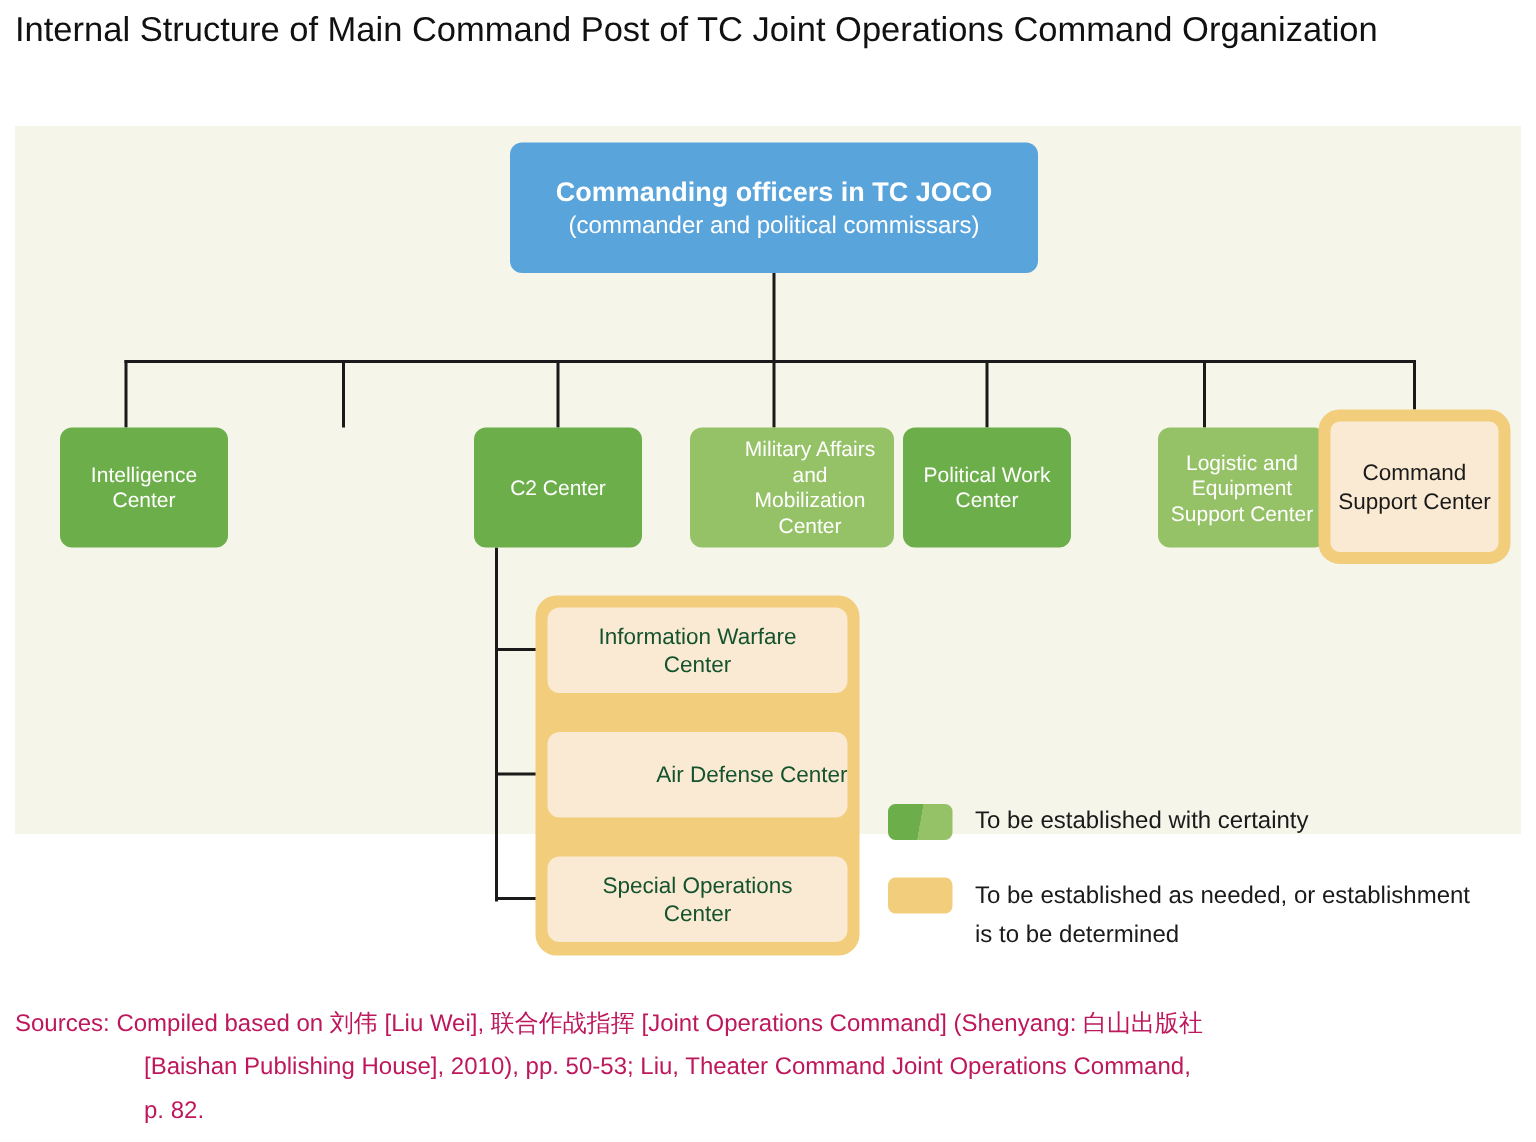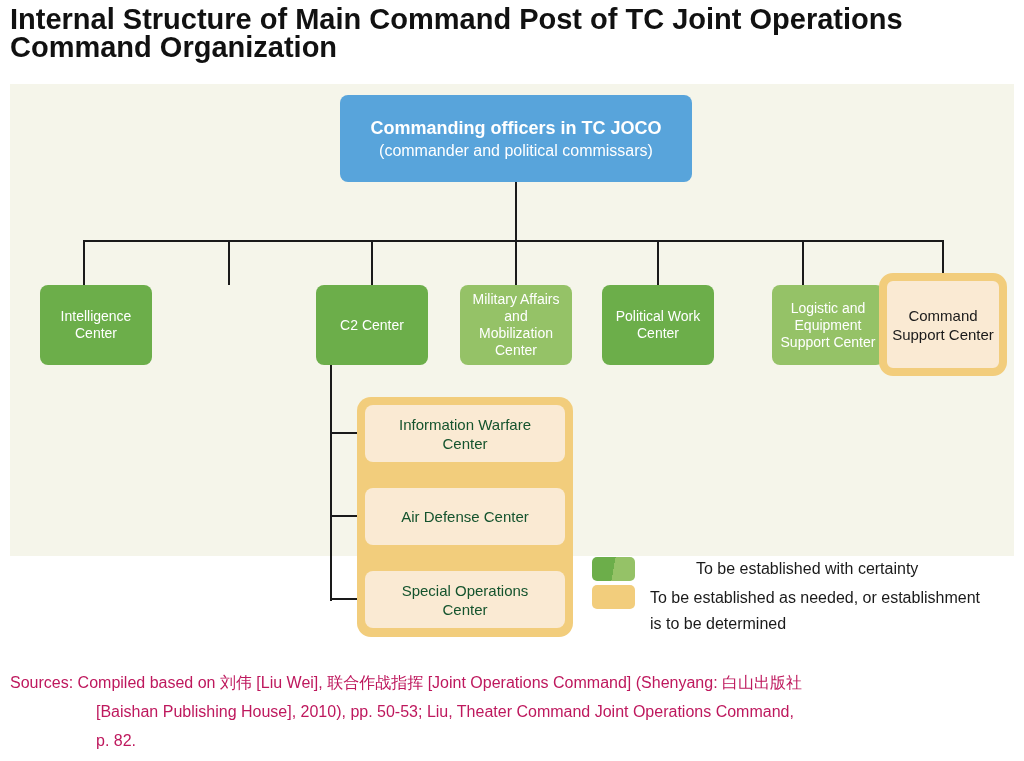--- a/index.html
+++ b/index.html
@@ -2,21 +2,21 @@
 <html><head>
 <meta charset="utf-8">
 <style>
   html,body { margin:0; padding:0; background:#ffffff; }
   .page {
     position:relative; width:1024px; height:761px; background:#ffffff;
     font-family:"Liberation Sans", sans-serif; color:#1a1a1a; overflow:hidden;
   }
   .fig-title {
     position:absolute; left:10px; top:5px; width:940px;
-    font-size:29px; line-height:28px; font-weight:bold; color:#111111; margin:0;
+    font-size:23px; line-height:28px; font-weight:normal; color:#111111; margin:0;
   }
   .diagram {
     position:absolute; left:10px; top:84px; width:1004px; height:472px;
     background:#F5F5EA;
   }
   .conn { position:absolute; background:#1a1a1a; }
   .root-box {
     position:absolute; left:330px; top:11px; width:352px; height:87px;
     background:#58A4DB; border-radius:8px; color:#ffffff;
     display:flex; flex-direction:column; align-items:center; justify-content:center;
@@ -47,21 +47,21 @@
   .sub-box {
     position:absolute; left:355px; width:200px; height:57px;
     background:#FAEAD3; border-radius:8px; color:#14532d;
     display:flex; align-items:center; justify-content:center; text-align:center;
     font-size:15px; line-height:19px;
   }
   .sub-box .sub-label { display:inline-block; max-width:160px; }
   .legend-row {
     position:absolute; left:582px; display:flex; align-items:flex-start;
   }
-  .legend-row.row1 { top:472px; align-items:center;gap:46px; }
+  .legend-row.row1 { top:451px; align-items:center; }
   .legend-row.row2 { top:501px; }
   .swatch {
     flex:0 0 auto; width:43px; height:24px; border-radius:5px; margin-right:15px;
   }
   .swatch-green { background:linear-gradient(100deg, #6CAE4A 0 50%, #95C267 50%); }
   .swatch-tan   { background:#F2CD7C; }
   .legend-label { font-size:16px; line-height:26px; color:#1a1a1a; }
   .legend-label.wrap { width:345px; }
   .sources {
     position:absolute; left:10px; top:668px; width:1004px;
@@ -98,38 +98,38 @@
       <div class="root-title">Commanding officers in TC JOCO</div>
       <div class="root-sub">(commander and political commissars)</div>
     </div>
 
     <div class="child dark" style="left:18px;margin-left:12px;">
       <span class="child-label">Intelligence Center</span>
     </div>
     <div class="child dark" style="left:306px;">
       <span class="child-label">C2 Center</span>
     </div>
-    <div class="child light narrow" style="left:450px;">
+    <div class="child light narrow" style="left:450px;padding-left:24px;">
       <span class="child-label">Military Affairs and Mobilization Center</span>
     </div>
     <div class="child dark" style="left:592px;">
       <span class="child-label">Political Work Center</span>
     </div>
     <div class="child light" style="left:762px;">
       <span class="child-label">Logistic and Equipment Support Center</span>
     </div>
     <div class="cmd-support">
       <span class="child-label">Command Support Center</span>
     </div>
 
     <div class="sub-container"></div>
     <div class="sub-box" style="top:321px;">
       <span class="sub-label">Information Warfare Center</span>
     </div>
-    <div class="sub-box" style="top:404px;">
+    <div class="sub-box" style="top:404px;justify-content:flex-end;">
       <span class="sub-label">Air Defense Center</span>
     </div>
     <div class="sub-box" style="top:487px;">
       <span class="sub-label">Special Operations Center</span>
     </div>
 
     <div class="legend-row row1">
       <span class="swatch swatch-green"></span>
       <span class="legend-label">To be established with certainty</span>
     </div>

